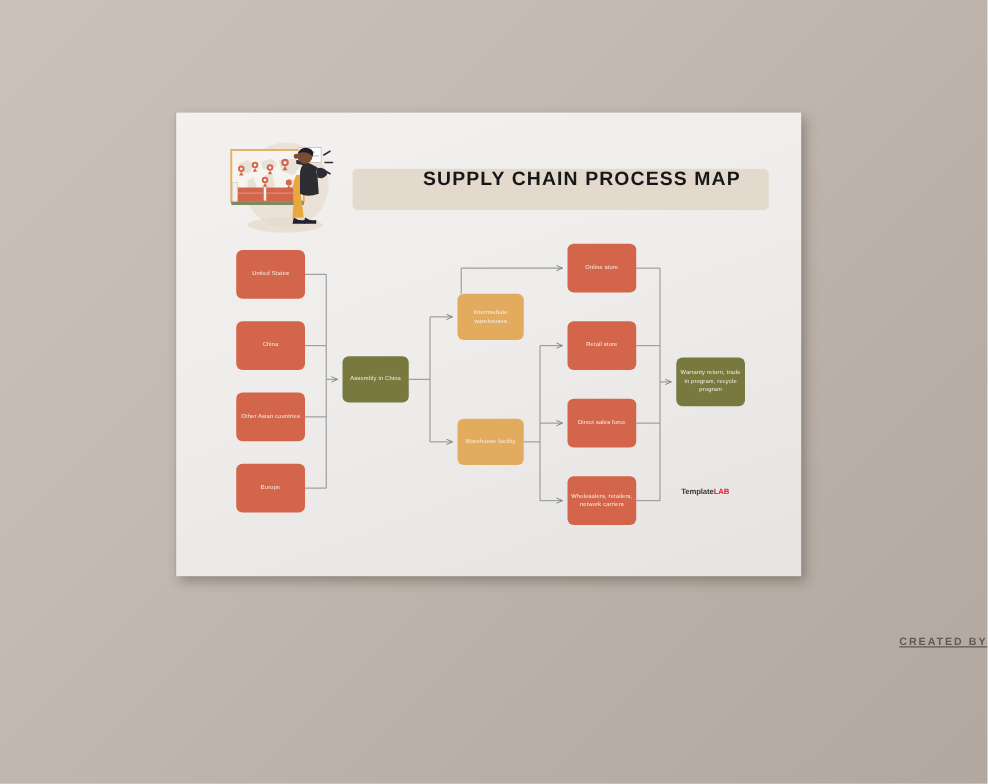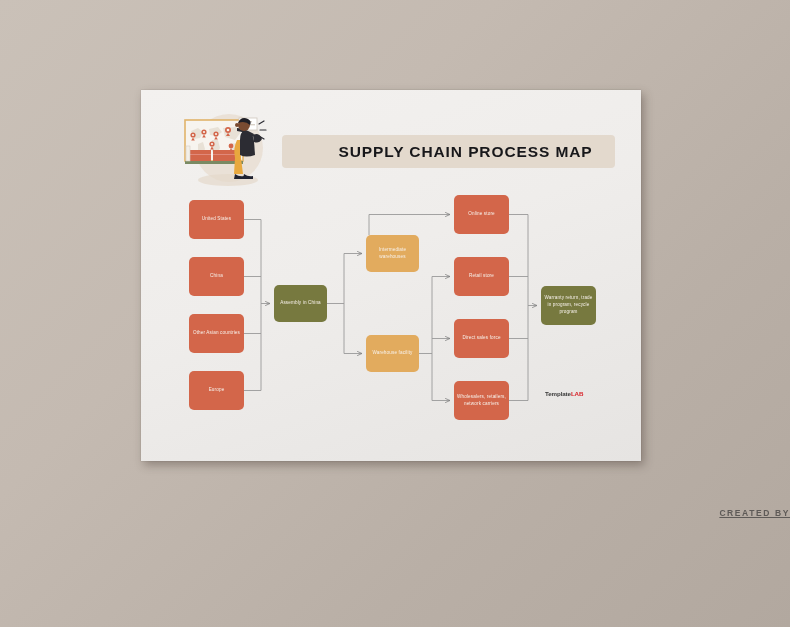--- a/index.html
+++ b/index.html
@@ -25,21 +25,21 @@
   
   #illus { position: absolute; left: 30px; top: 14px; width: 110px; height: 88px; }
   #illus svg { display: block; }
 
   
   #title-banner {
     position: absolute; left: 141px; top: 45px;
     width: 333px; height: 33px;
     background: #e3d9cd;
     border-radius: 4px;
-    display: flex; align-items: center; justify-content: center; padding-left: 34px;
+    display: flex; align-items: flex-start; justify-content: center; padding-left: 34px;
   }
   #title-text {
     font-size: 15.5px; font-weight: bold; letter-spacing: .9px;
     color: #17171a; white-space: nowrap;
   }
 
   
   .node {
     position: absolute;
     border-radius: 5px;

